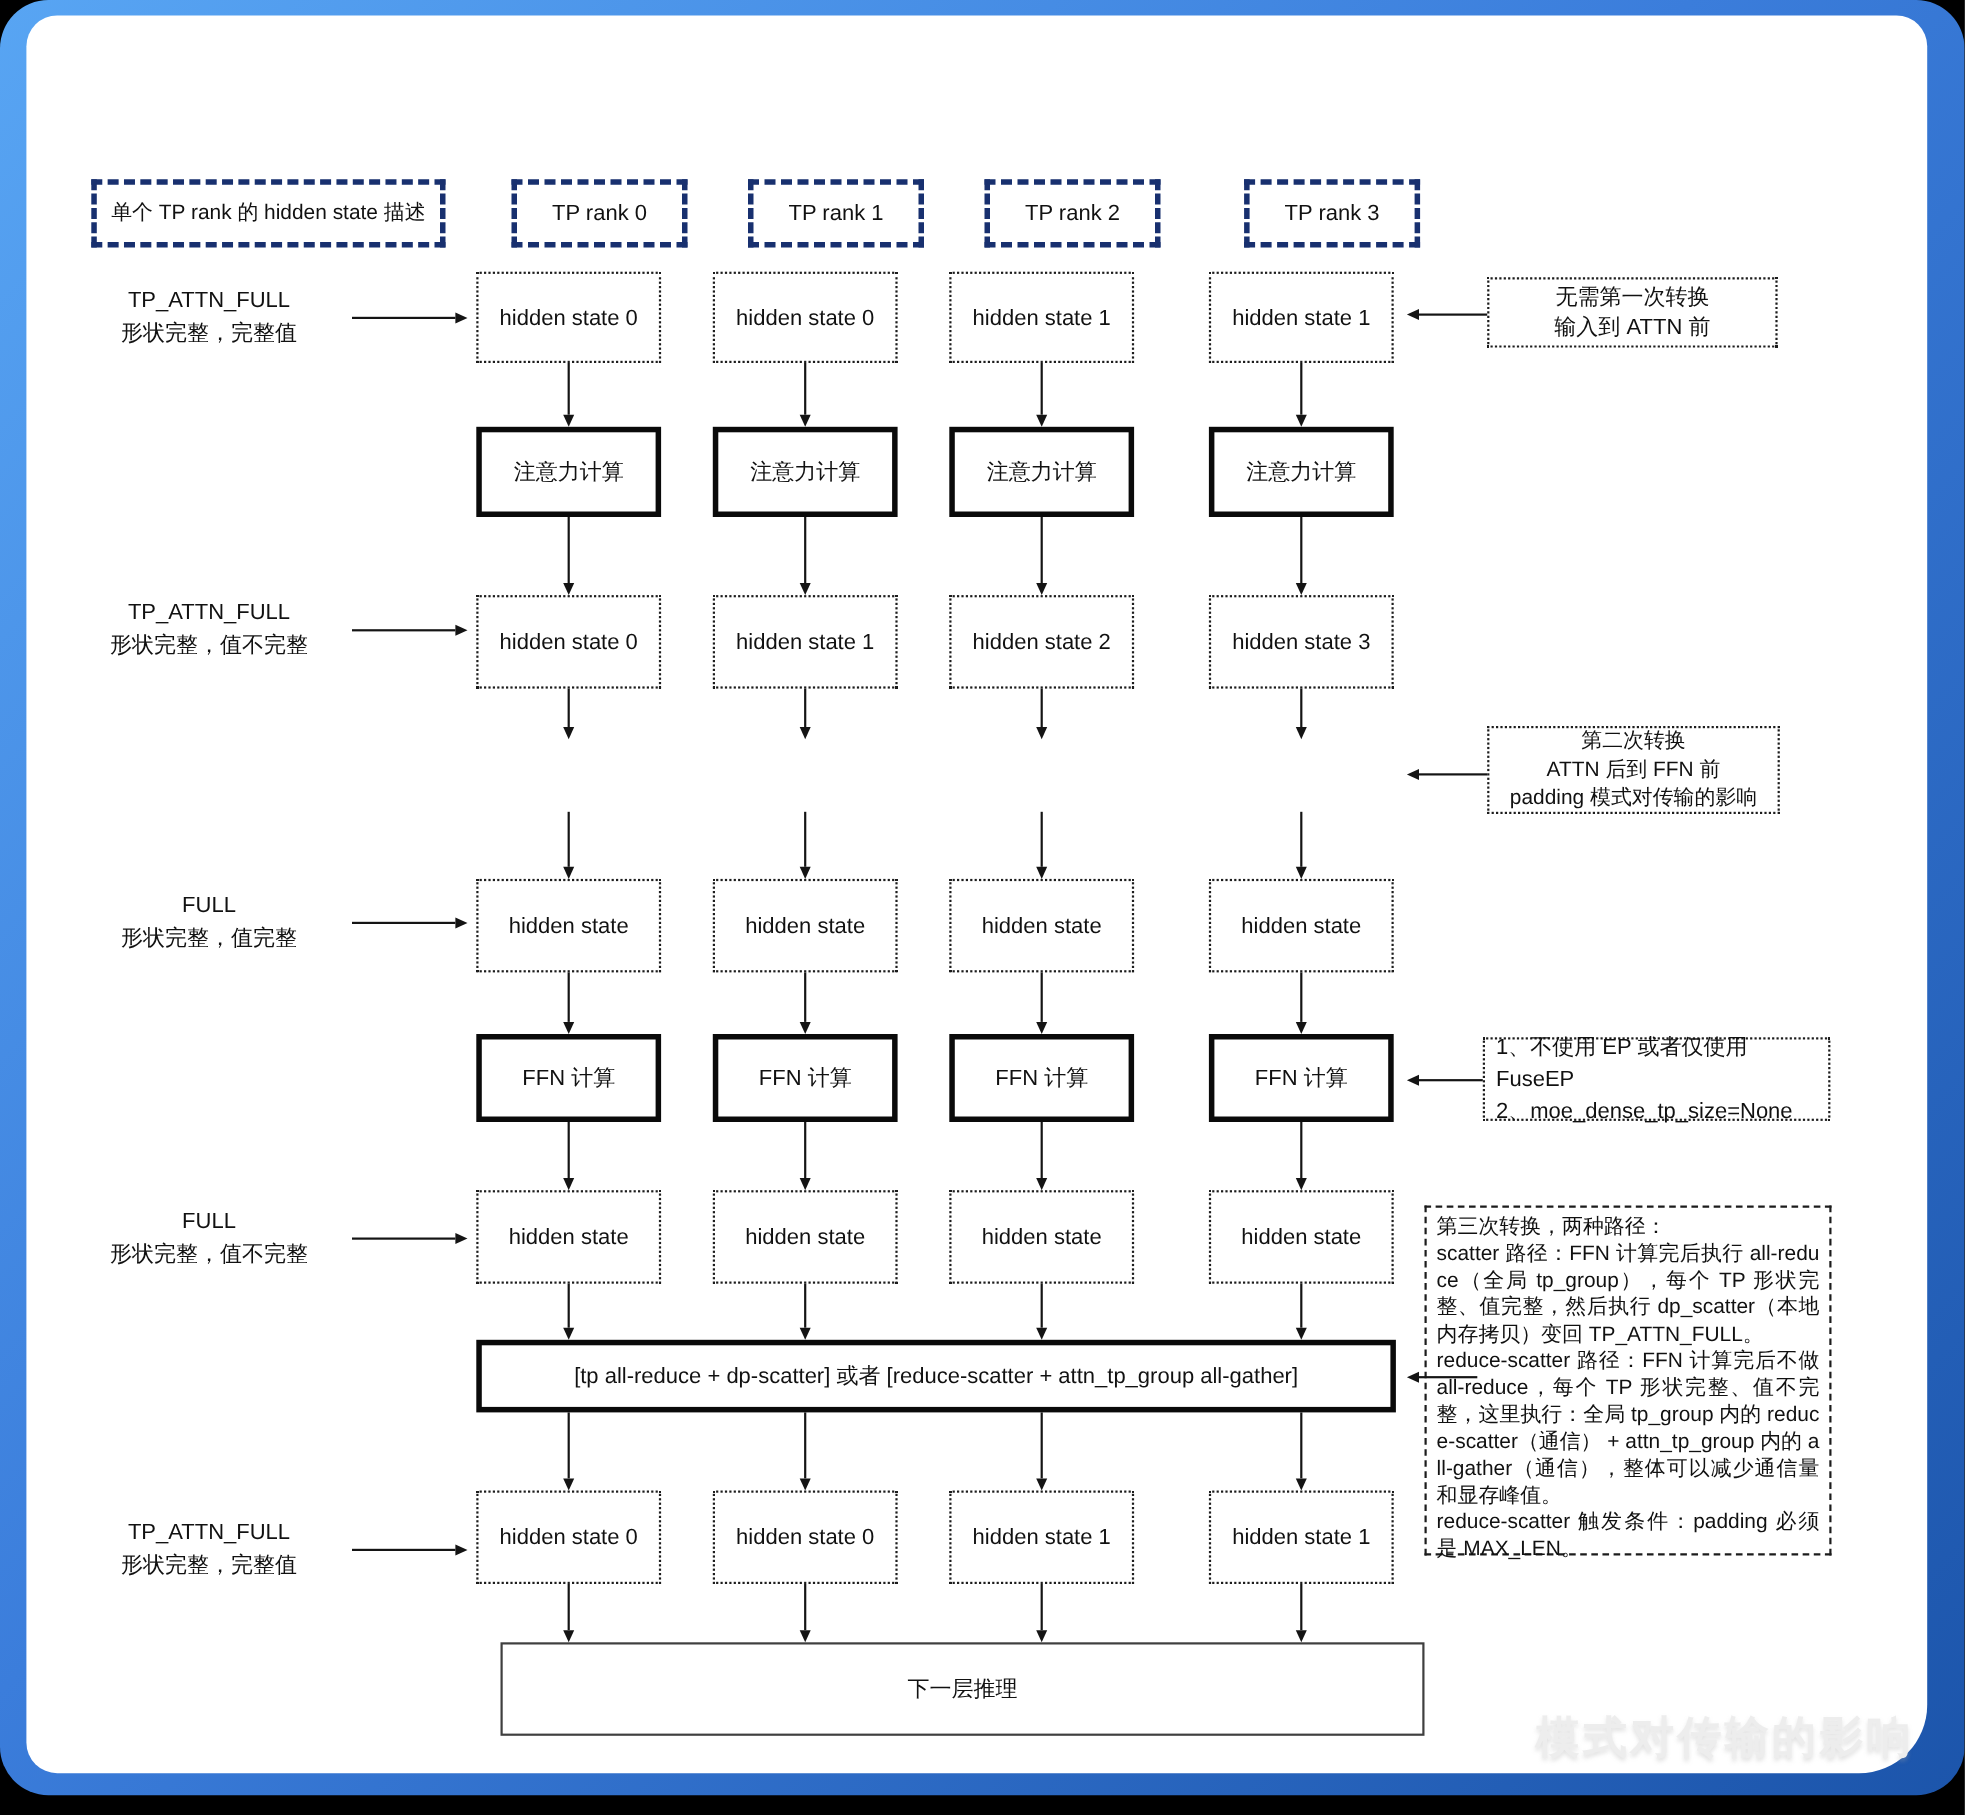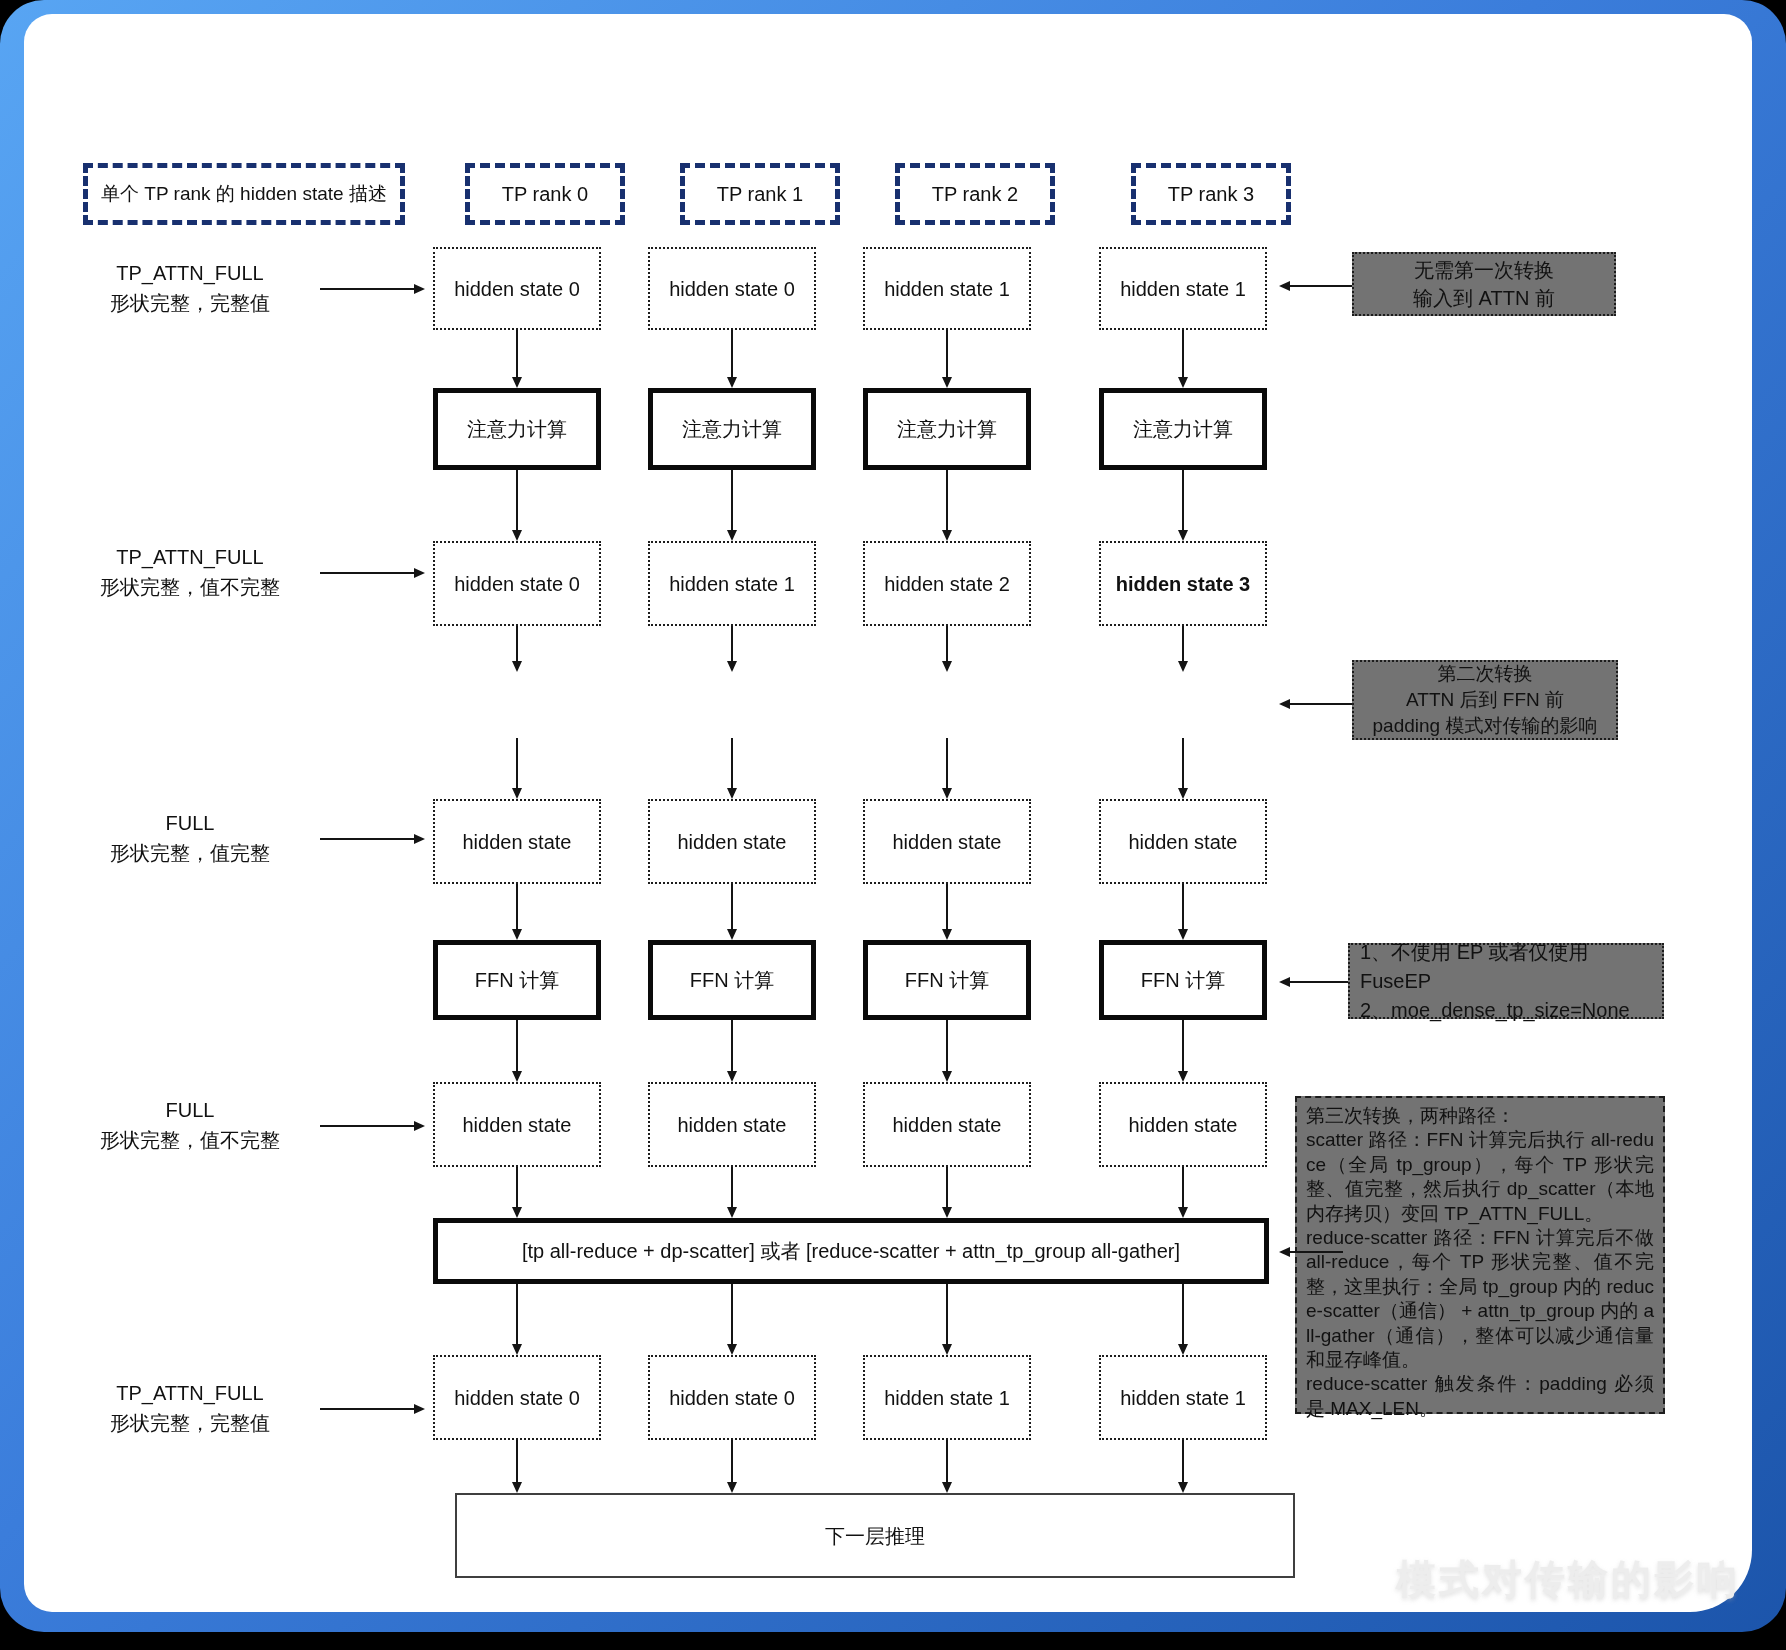--- a/index.html
+++ b/index.html
@@ -11,21 +11,21 @@
         border-radius:28px;border-bottom-right-radius:62px;}
   .stage{position:absolute;left:0;top:0;width:1786px;height:1650px;}
   .title{position:absolute;left:56px;top:42px;font-size:21px;letter-spacing:.5px;}
   .bx{position:absolute;box-sizing:border-box;background:#fff;display:flex;align-items:center;
       justify-content:center;text-align:center;font-size:20px;line-height:24px;}
   .navy{border:5px dashed #18306f;margin-left:28px;}
   .dot{border:2px dotted #1c1c1c;}
   .thick{border:5px solid #0a0a0a;}
   .thin{border:2px solid #3f3f3f;margin-left:24px;}
   .lbl{position:absolute;width:300px;text-align:center;font-size:20px;line-height:30px;}
-  .note{position:absolute;box-sizing:border-box;border:2px dotted #1c1c1c;background:#737373;
+  .note{position:absolute;box-sizing:border-box;border:2px dotted #1c1c1c;background:#ffffff;
         display:flex;flex-direction:column;align-items:center;justify-content:center;
         font-size:20px;line-height:26px;text-align:center;}
   .note.n3{align-items:flex-start;text-align:left;padding-left:10px;line-height:29px;}
   .note.n4{display:block;border:2px dashed #1c1c1c;font-size:19px;line-height:24.4px;
            text-align:justify;padding:6px 9px;white-space:pre-wrap;word-break:break-all;}
   .va{position:absolute;width:0;border-left:2px solid #141414;}
   .va::after{content:"";position:absolute;top:100%;left:-6px;width:0;height:0;
              border:5px solid transparent;border-top:11px solid #141414;}
   .ha{position:absolute;height:0;border-top:2px solid #141414;}
   .ha.ar::after{content:"";position:absolute;left:100%;top:-6px;width:0;height:0;
@@ -56,21 +56,21 @@
   <div class="bx dot" style="left:1099px;top:247px;width:168px;height:83px;">hidden state 1</div>
 
   <div class="bx thick" style="left:433px;top:388px;width:168px;height:82px;">注意力计算</div>
   <div class="bx thick" style="left:648px;top:388px;width:168px;height:82px;">注意力计算</div>
   <div class="bx thick" style="left:863px;top:388px;width:168px;height:82px;">注意力计算</div>
   <div class="bx thick" style="left:1099px;top:388px;width:168px;height:82px;">注意力计算</div>
 
   <div class="bx dot" style="left:433px;top:541px;width:168px;height:85px;">hidden state 0</div>
   <div class="bx dot" style="left:648px;top:541px;width:168px;height:85px;">hidden state 1</div>
   <div class="bx dot" style="left:863px;top:541px;width:168px;height:85px;">hidden state 2</div>
-  <div class="bx dot" style="left:1099px;top:541px;width:168px;height:85px;font-weight:bold;">hidden state 3</div>
+  <div class="bx dot" style="left:1099px;top:541px;width:168px;height:85px;">hidden state 3</div>
 
 
   <div class="bx dot" style="left:433px;top:799px;width:168px;height:85px;">hidden state</div>
   <div class="bx dot" style="left:648px;top:799px;width:168px;height:85px;">hidden state</div>
   <div class="bx dot" style="left:863px;top:799px;width:168px;height:85px;">hidden state</div>
   <div class="bx dot" style="left:1099px;top:799px;width:168px;height:85px;">hidden state</div>
 
   <div class="bx thick" style="left:433px;top:940px;width:168px;height:80px;">FFN 计算</div>
   <div class="bx thick" style="left:648px;top:940px;width:168px;height:80px;">FFN 计算</div>
   <div class="bx thick" style="left:863px;top:940px;width:168px;height:80px;">FFN 计算</div>

